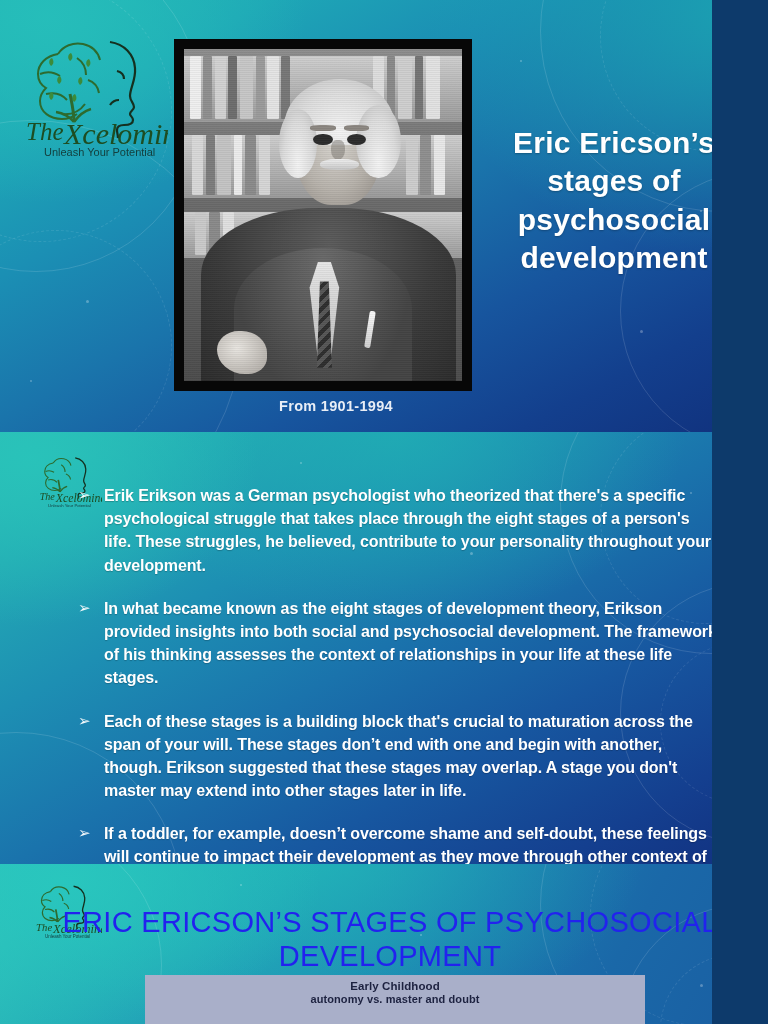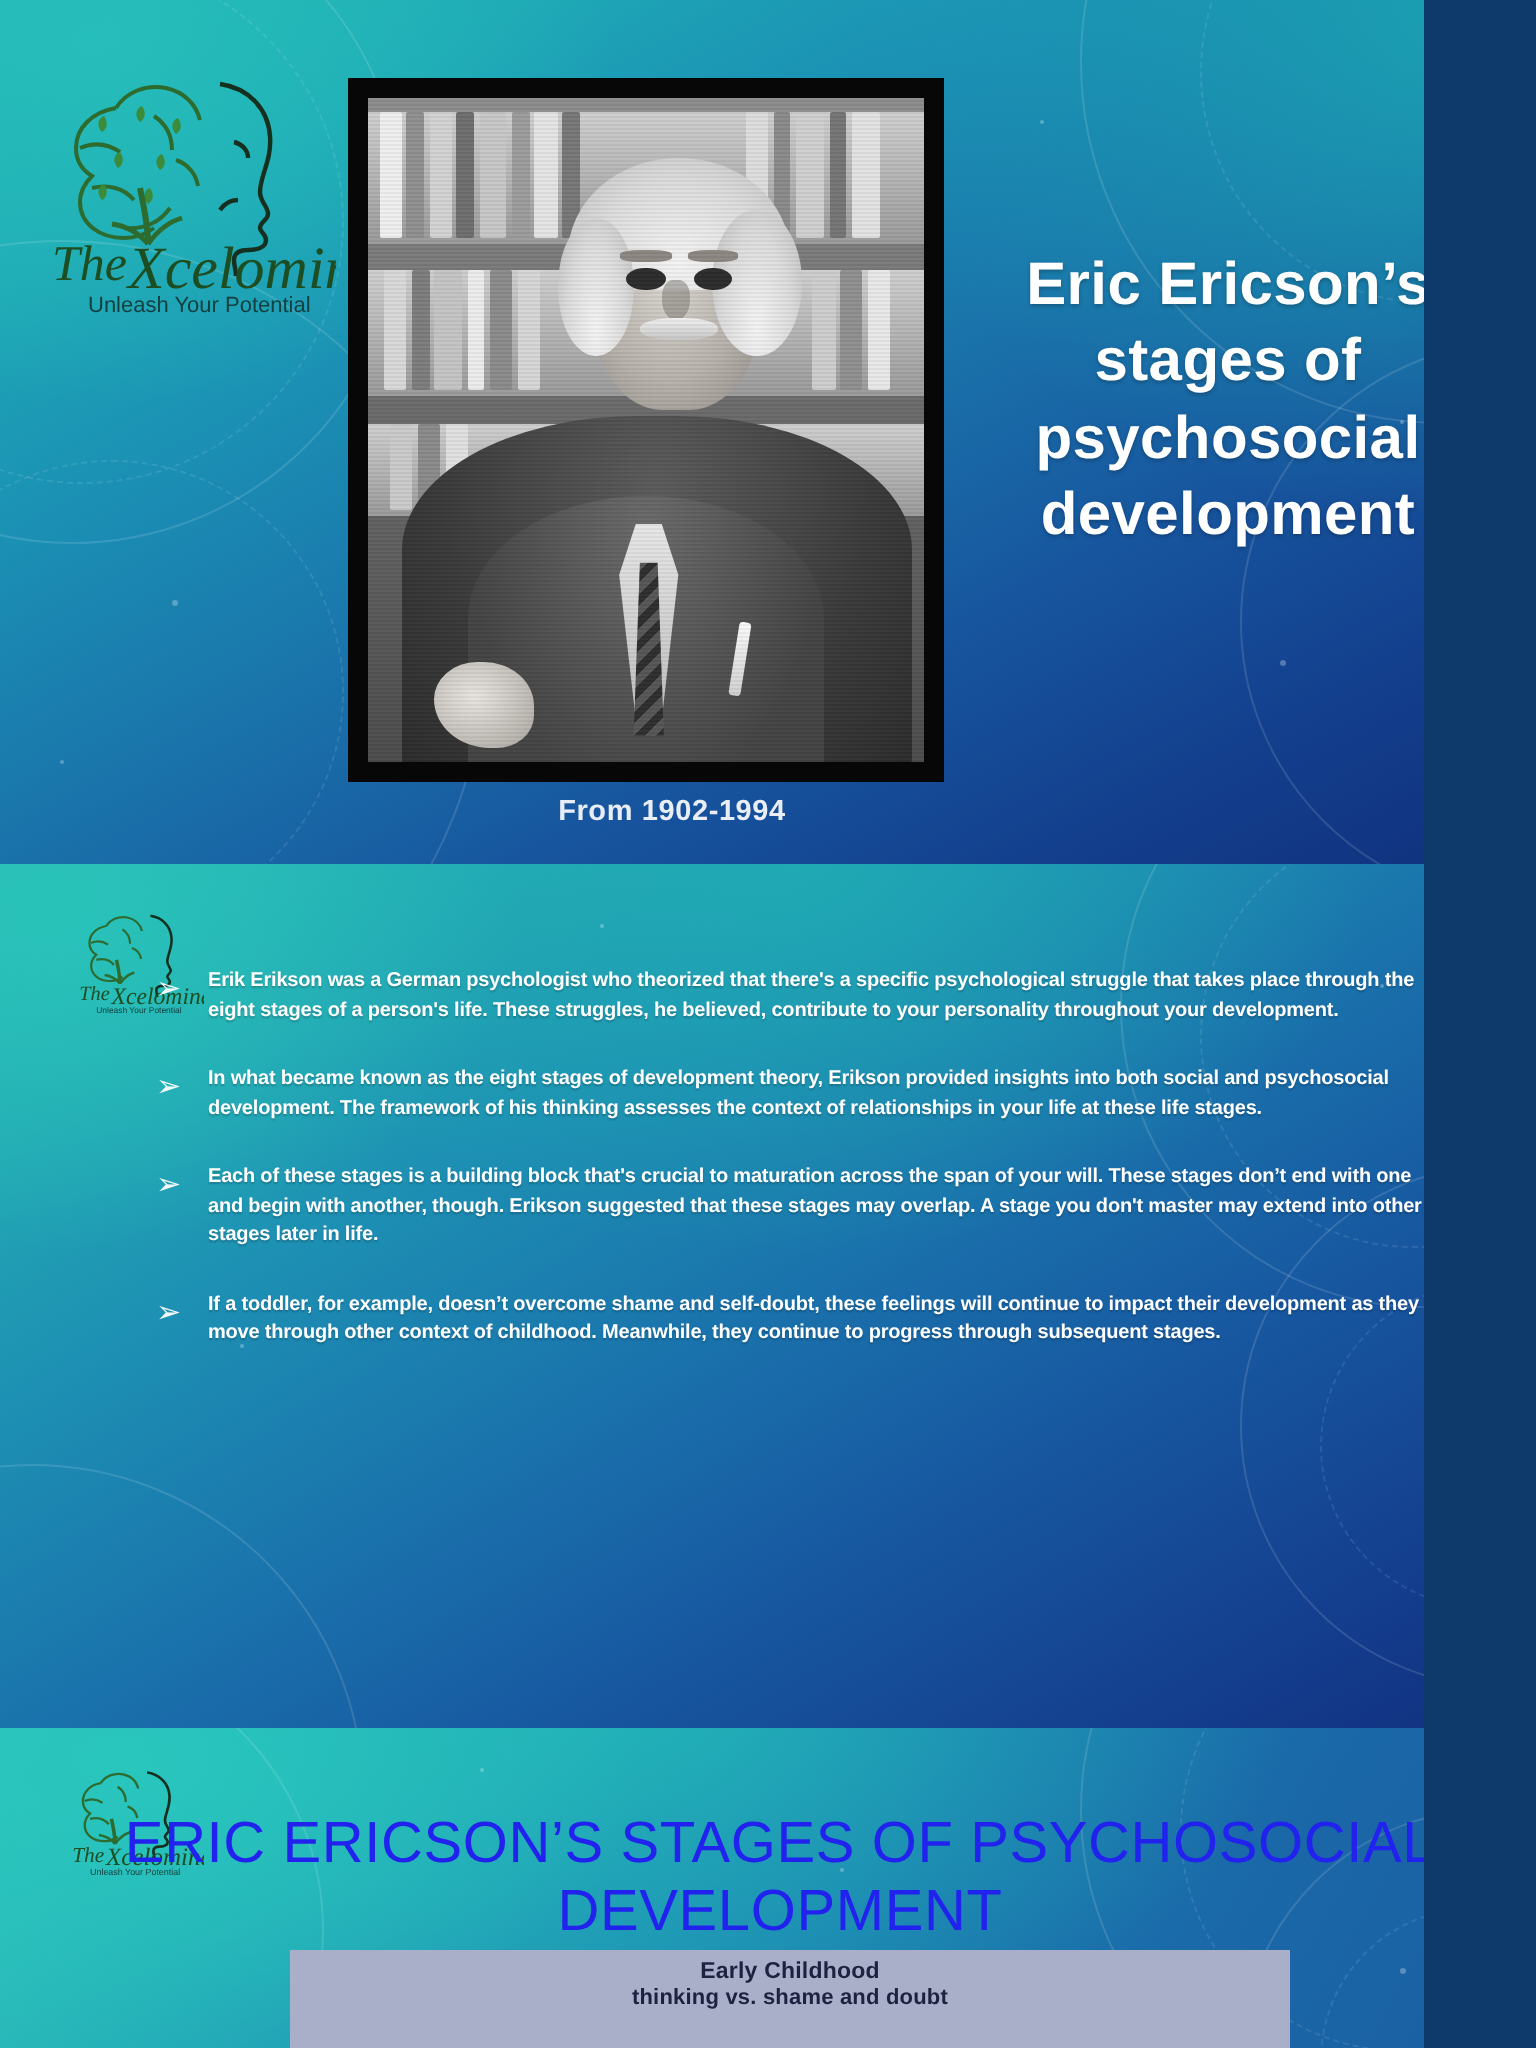--- a/index.html
+++ b/index.html
@@ -109,21 +109,21 @@
       linear-gradient(150deg,#2bbcb4 0%, #23a9b4 15%, #1d8fb3 32%, #1a73ac 50%, #1757a0 68%, #143f8f 86%, #112f7e 100%);
   }
   .bullets{position:absolute;left:78px;top:52px;width:640px;}
   .bullet{position:relative;padding-left:26px;margin-bottom:20px;}
   .bullet:last-child{margin-bottom:0;}
   .bullet .arw{
     position:absolute;left:0;top:3px;width:16px;height:16px;
     color:#ffffff;font-size:15px;line-height:16px;opacity:.95;
   }
   .bullet p{
-    margin:0;color:#ffffff;font-weight:bold;font-size:10px;line-height:1.45;
+    margin:0;color:#ffffff;font-weight:bold;font-size:16px;line-height:1.45;
     letter-spacing:-.1px;text-shadow:0 1px 1px rgba(0,0,0,.22);
   }
 
   
   .slide3{
     position:absolute;left:0;top:864px;width:768px;height:160px;
     background:
       radial-gradient(ellipse 420px 240px at 8% 10%, rgba(41,199,190,.95) 0%, rgba(41,199,190,0) 62%),
       radial-gradient(ellipse 520px 300px at 40% -10%, rgba(34,185,184,.8) 0%, rgba(34,185,184,0) 65%),
       linear-gradient(120deg,#2ec3bb 0%, #25b0b8 18%, #1f96b6 38%, #1b7cb0 58%, #1a68a8 78%, #1a5ea2 100%);
@@ -242,21 +242,21 @@
         <div class="eye r"></div>
         <div class="nose"></div>
         <div class="mous"></div>
         <div class="hand"></div>
         <div class="pen"></div>
         <div class="grain"></div>
       </div>
     </div>
 
     <h1 class="title1">Eric Ericson’s stages of psychosocial development</h1>
-    <div class="caption1">From 1902-1994</div>
+    <div class="caption1">From 1901-1994</div>
   </section>
 
   <section class="slide2">
     <div class="deco">
       <div class="ring" style="left:560px;top:-80px;width:300px;height:300px;"></div>
       <div class="ring d" style="left:600px;top:-20px;width:210px;height:210px;"></div>
       <div class="ring" style="left:620px;top:150px;width:260px;height:260px;"></div>
       <div class="ring d" style="left:660px;top:210px;width:160px;height:160px;"></div>
       <div class="ring" style="left:-150px;top:300px;width:330px;height:330px;"></div>
       <div class="speck" style="left:300px;top:30px;width:2px;height:2px;"></div>
@@ -341,20 +341,20 @@
       </svg>
     </div>
 
     <h2 class="title3">ERIC ERICSON’S STAGES OF PSYCHOSOCIAL DEVELOPMENT</h2>
 
     <div class="chart-panel">
       <div class="chart-cols">
         <div class="col sp"></div>
         <div class="col">
           <div class="c-top">Early Childhood</div>
-          <div class="c-sub">thinking vs. shame and doubt</div>
+          <div class="c-sub">autonomy vs. master and doubt</div>
         </div>
         <div class="col sp"></div>
       </div>
     </div>
   </section>
 
 </div>
 
 </body></html>

